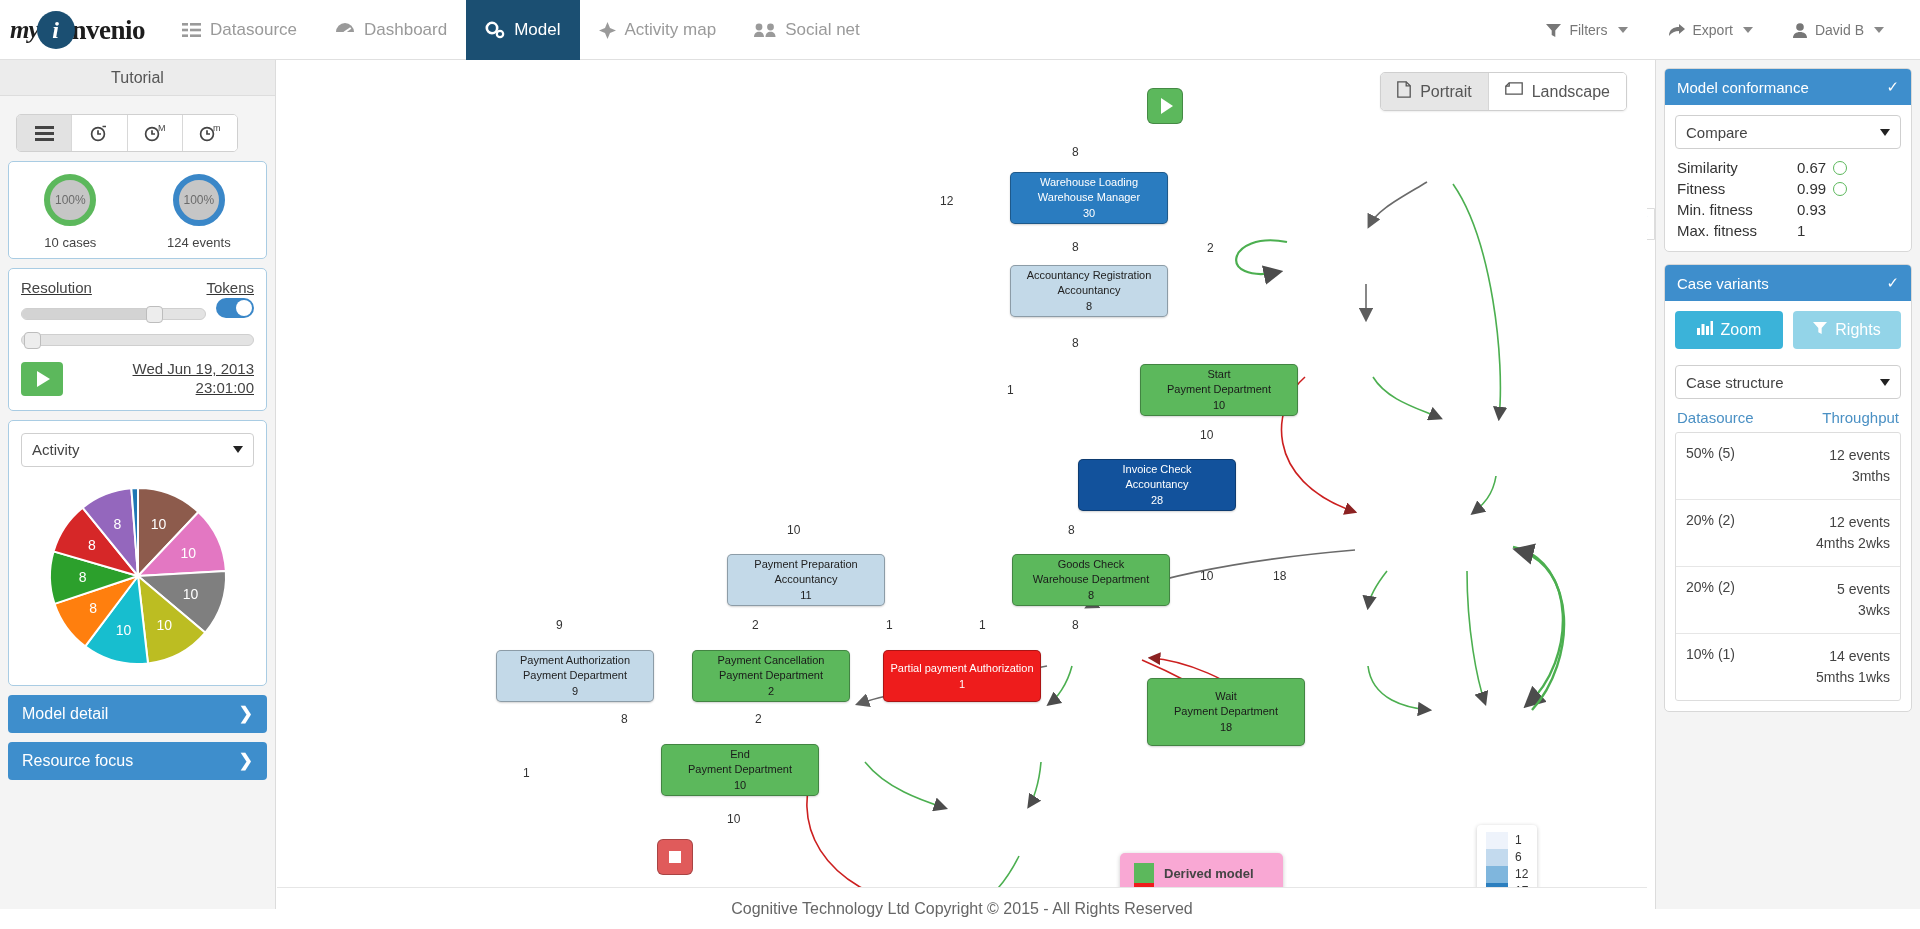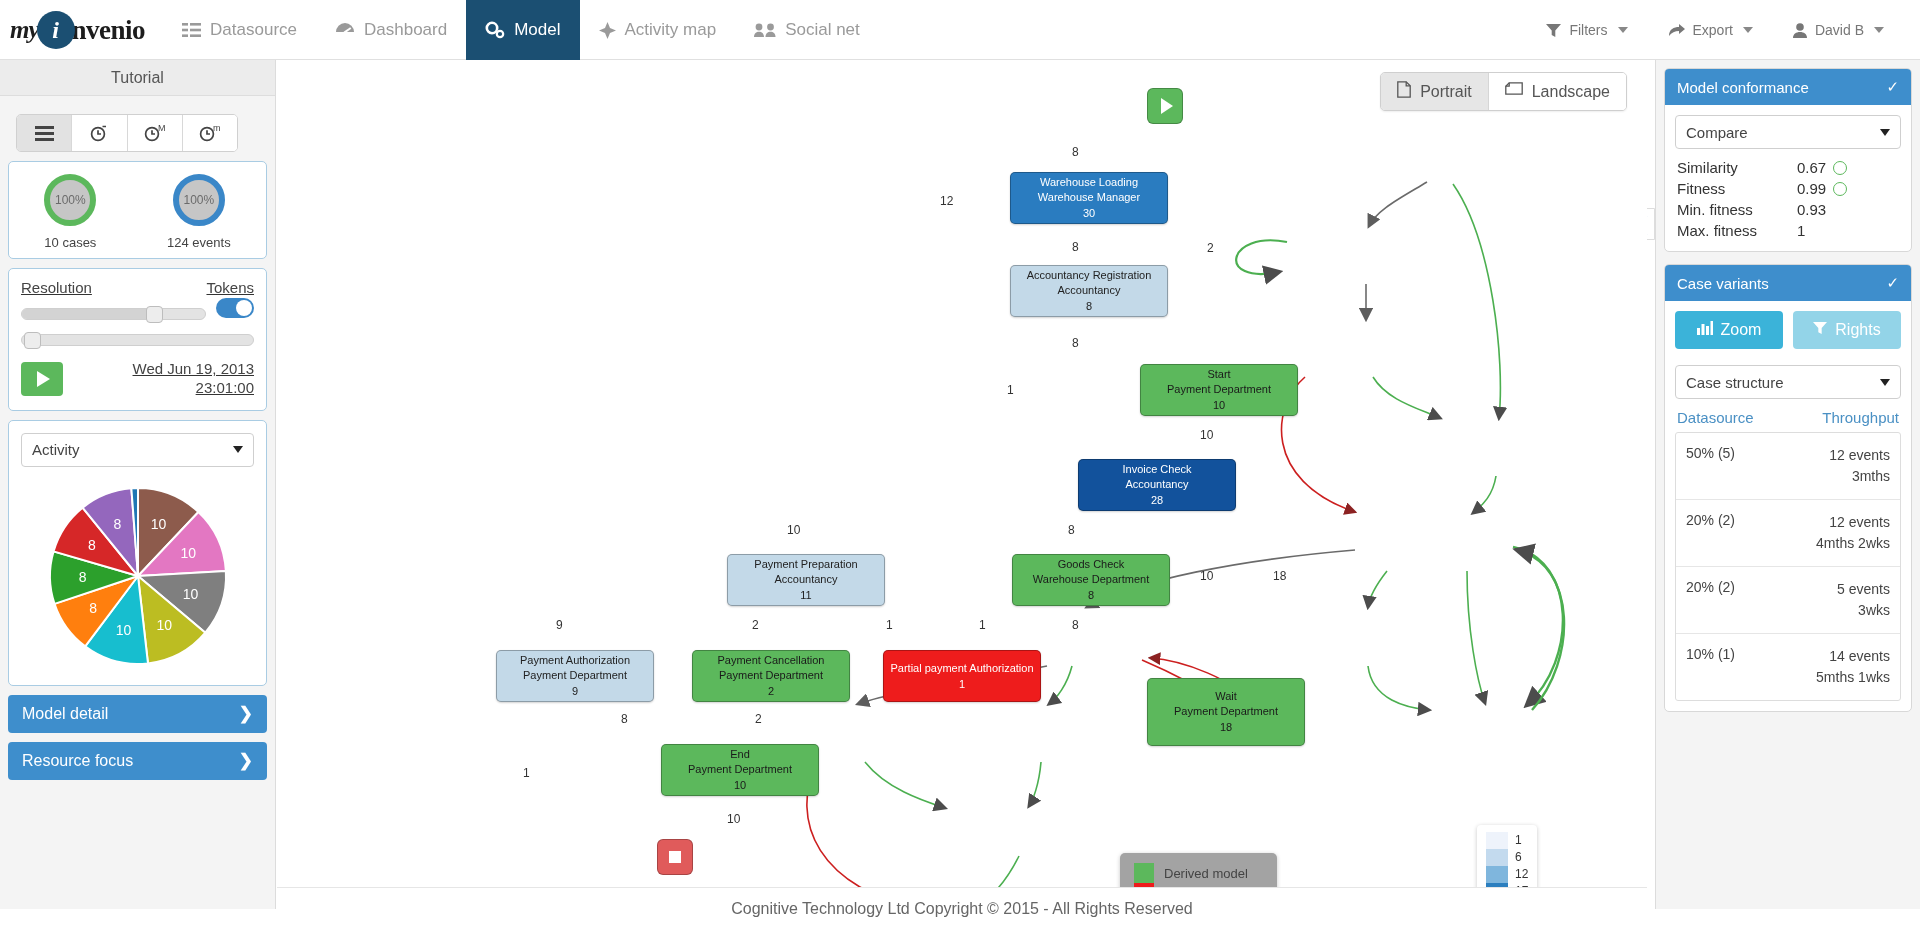--- a/index.html
+++ b/index.html
@@ -199,22 +199,22 @@
     border-radius: 6px; border: 1px solid rgba(0,0,0,.25);
     display: flex; align-items: center; justify-content: center;
   }
   .stop-sq { width: 12px; height: 12px; background: #fff; }
 
   .edge-label {
     position: absolute; font-size: 12px; color: #333; background: transparent;
   }
 
   .legend-box {
-    position: absolute; background: #a3a3a3; border-radius: 5px;
-    box-shadow: 0 1px 4px rgba(0,0,0,.22); padding: 10px 14px;
+    position: absolute; background: #f9a8d4; border-radius: 5px;
+    box-shadow: 0 1px 4px rgba(0,0,0,.22); padding: 10px 14px; font-weight: bold;
   }
   .legend-row { display: flex; align-items: center; gap: 10px; font-size: 13px; color: #444; }
   .legend-swatch { width: 20px; height: 20px; display: block; }
 
   #scale-box {
     position: absolute; background: #fff; border-radius: 4px;
     box-shadow: 0 1px 4px rgba(0,0,0,.22); padding: 7px 9px;
     display: flex; gap: 7px; align-items: flex-start;
   }
   .scale-col { display: flex; flex-direction: column; }

